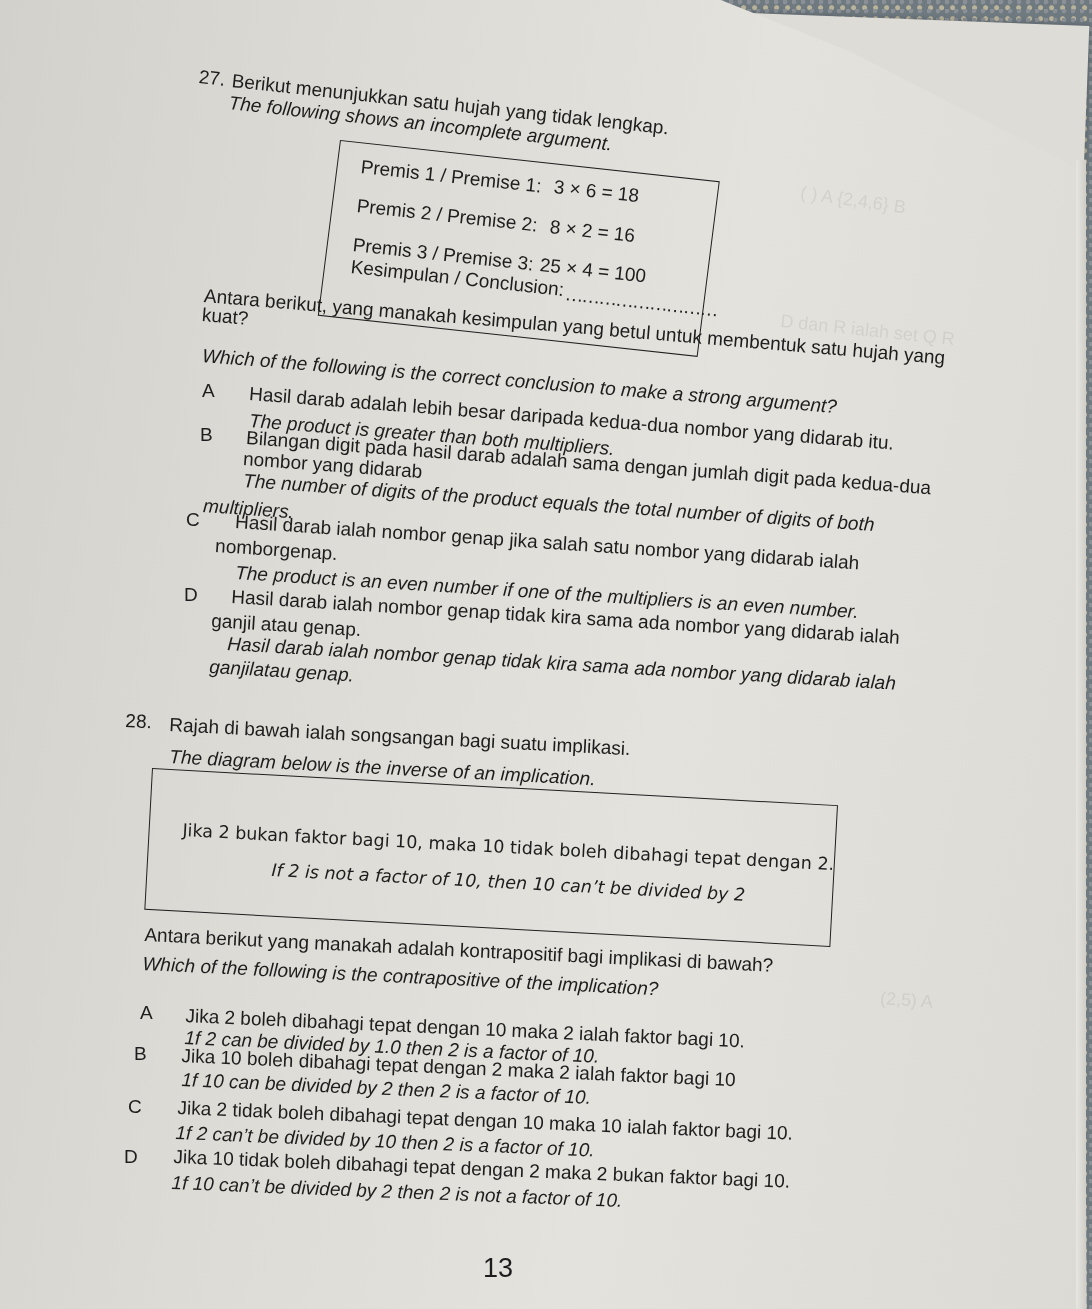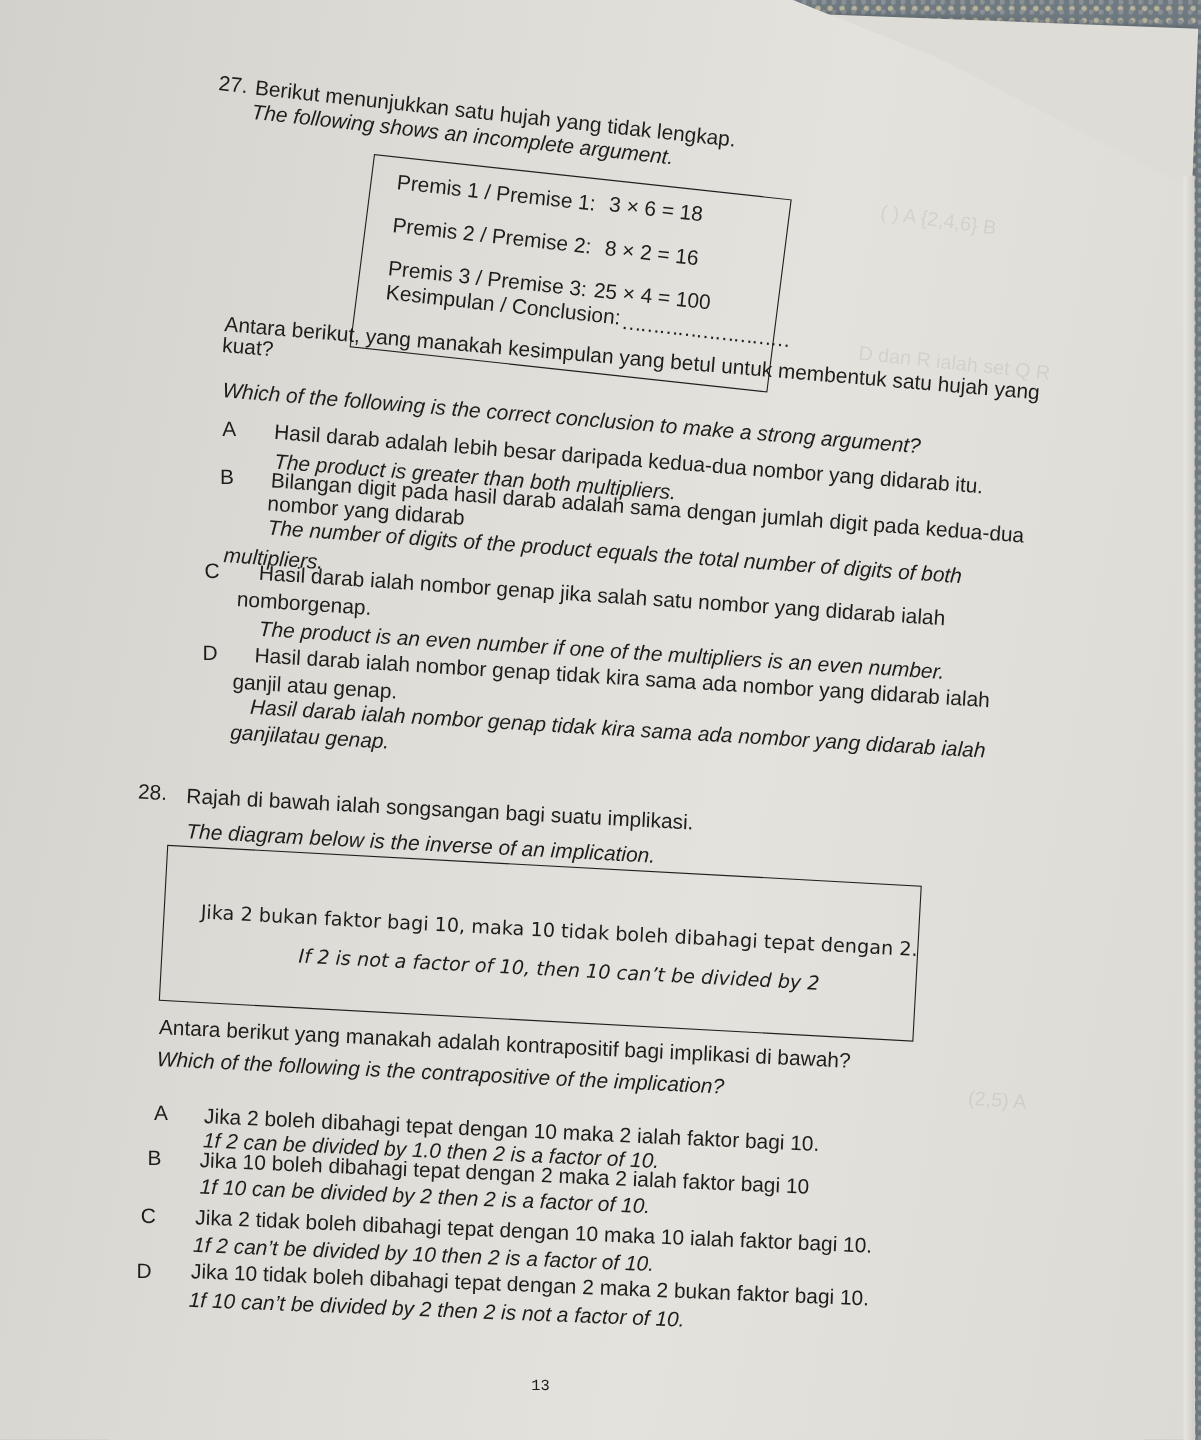--- a/index.html
+++ b/index.html
@@ -28,21 +28,21 @@
     position:absolute; left:0; top:0; width:1092px; height:1309px;
     color:#1d1d1d;
   }
   .rot { transform-origin: 0 0; position:absolute; white-space:nowrap; }
   .q { font-size:19px; }
   .it { font-style:italic; }
   .box {
     position:absolute; border:1.6px solid #1f1f1f; background:transparent;
   }
   .opt-letter { position:absolute; font-size:19px; }
-  .page-no { position:absolute; font-family:Liberation Mono, monospace; font-size:14px; }
+  .page-no { position:absolute; font-family:Liberation Sans, sans-serif; font-size:27px; }
   .ghost { position:absolute; color:rgba(0,0,0,0.07); font-size:18px; white-space:nowrap; }
 </style>
 </head>
 <body>
 
 <div class="paper-back"></div>
 <div class="paper"></div>
 <div class="paper-edge"></div>
 
 <div class="content">

